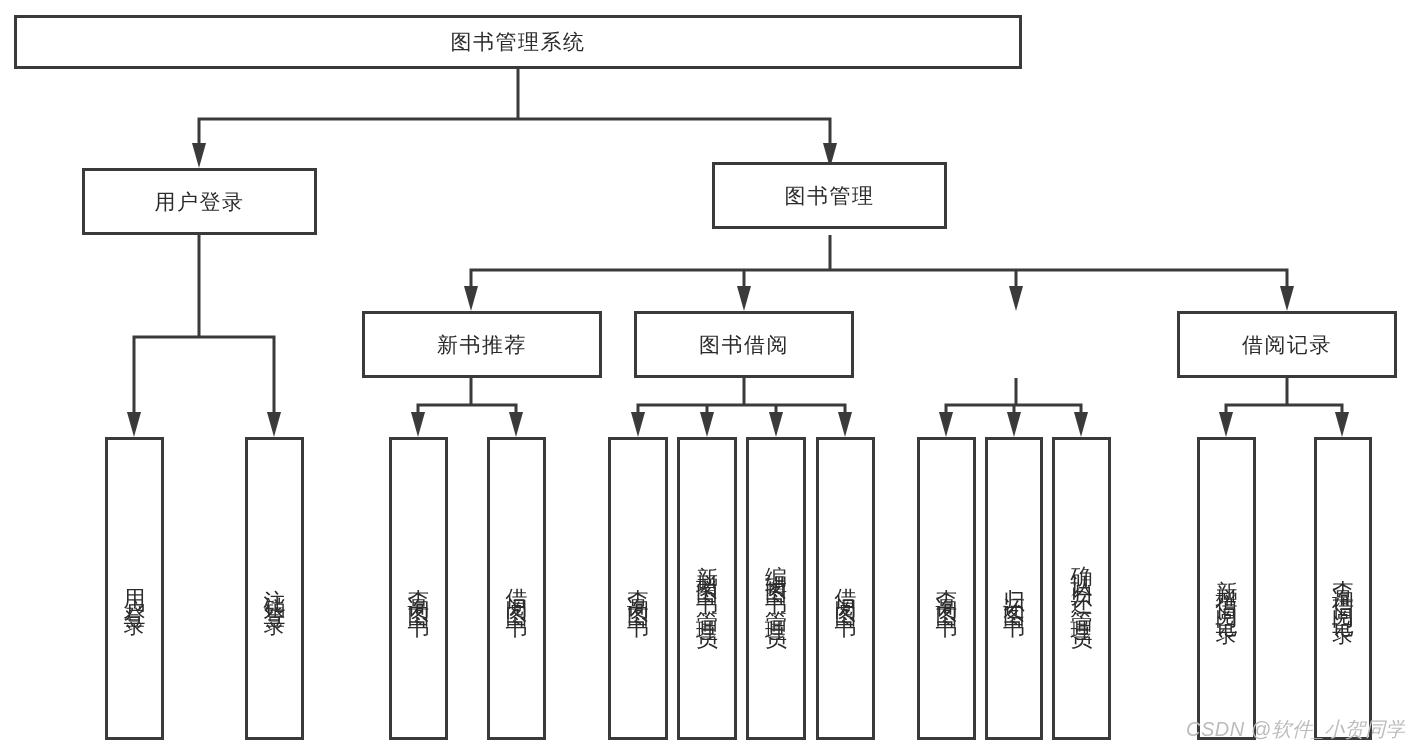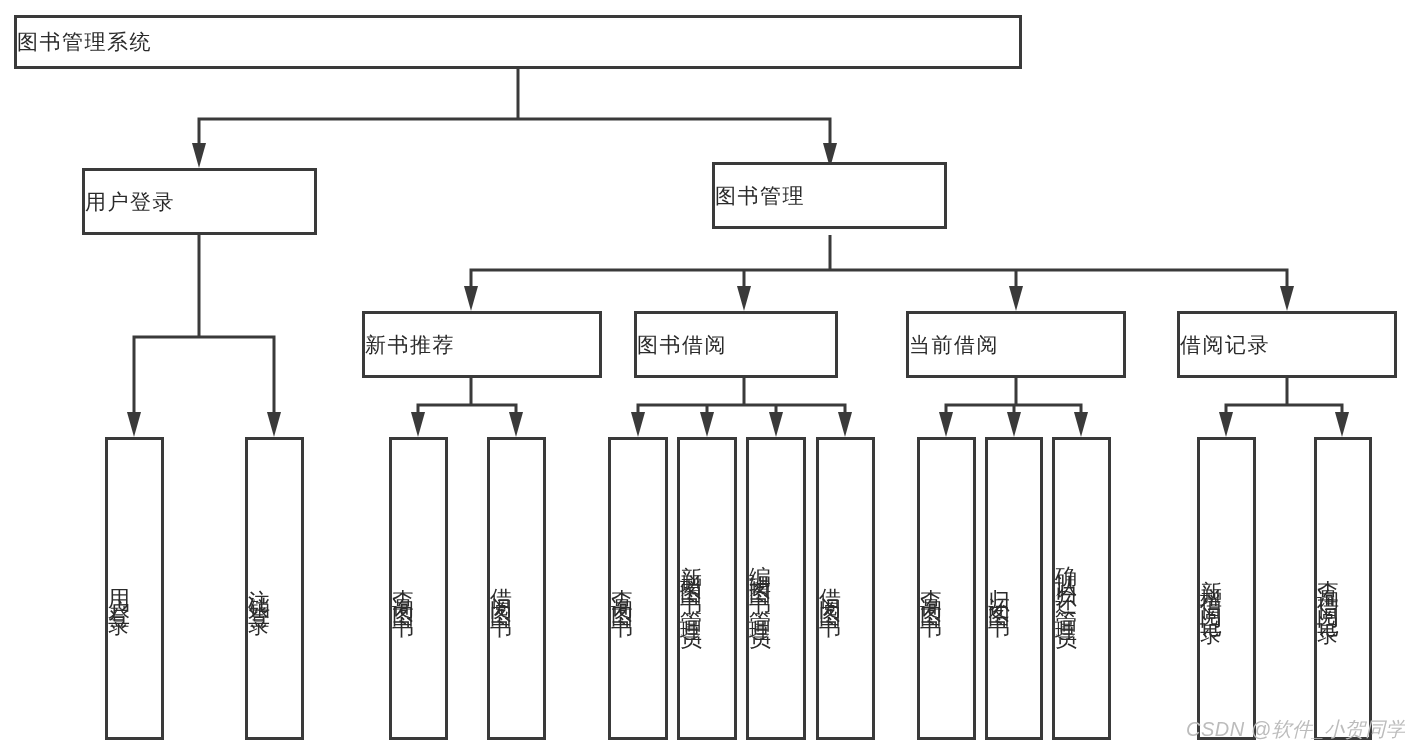--- a/index.html
+++ b/index.html
@@ -11,21 +11,21 @@
   html,body{margin:0;padding:0;background:var(--bg);}
   .stage{
     position:relative;width:1405px;height:747px;background:var(--bg);
     font-family:"Liberation Sans",sans-serif;overflow:hidden;
   }
   .connectors{position:absolute;left:0;top:0;z-index:1;}
   .connectors path{stroke:var(--line);stroke-width:3;fill:none;}
   .connectors .arw{fill:var(--line);stroke:none;}
   .box{
     position:absolute;box-sizing:border-box;border:3px solid var(--line);
-    background:var(--bg);display:flex;align-items:center;justify-content:flex-start;
+    background:var(--bg);display:flex;align-items:center;justify-content:center;
     z-index:2;
   }
   .box.h span{
     font-size:21px;color:var(--text);letter-spacing:1.5px;white-space:nowrap;
   }
   .box.v span{
     writing-mode:vertical-rl;text-orientation:mixed;
     font-size:22px;letter-spacing:9px;color:var(--text);line-height:1;
   }
   .watermark{
@@ -83,25 +83,22 @@
   <div class="box h" style="left:82px;top:168px;width:235px;height:67px">
     <span>用户登录</span>
   </div>
   <div class="box h" style="left:712px;top:162px;width:235px;height:67px">
     <span>图书管理</span>
   </div>
 
   <div class="box h" style="left:362px;top:311px;width:240px;height:67px">
     <span>新书推荐</span>
   </div>
-  <div class="box h" style="left:634px;top:311px;width:204px;height:67px">
+  <div class="box h" style="left:634px;top:311px;width:220px;height:67px">
     <span>图书借阅</span>
-  </div>
-  <div class="box h" style="left:906px;top:311px;width:220px;height:67px">
-    <span>当前借阅</span>
   </div>
   <div class="box h" style="left:1177px;top:311px;width:220px;height:67px">
     <span>借阅记录</span>
   </div>
 
   <div class="box v" style="left:105px;top:437px;width:59px;height:303px">
     <span>用户登录</span>
   </div>
   <div class="box v" style="left:245px;top:437px;width:59px;height:303px">
     <span>注销登录</span>

